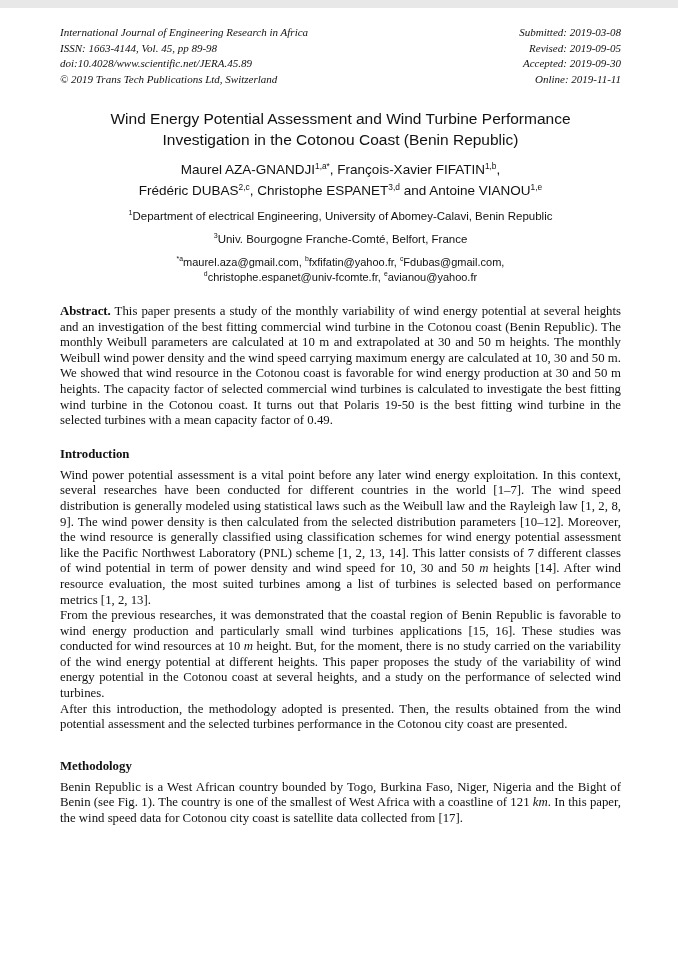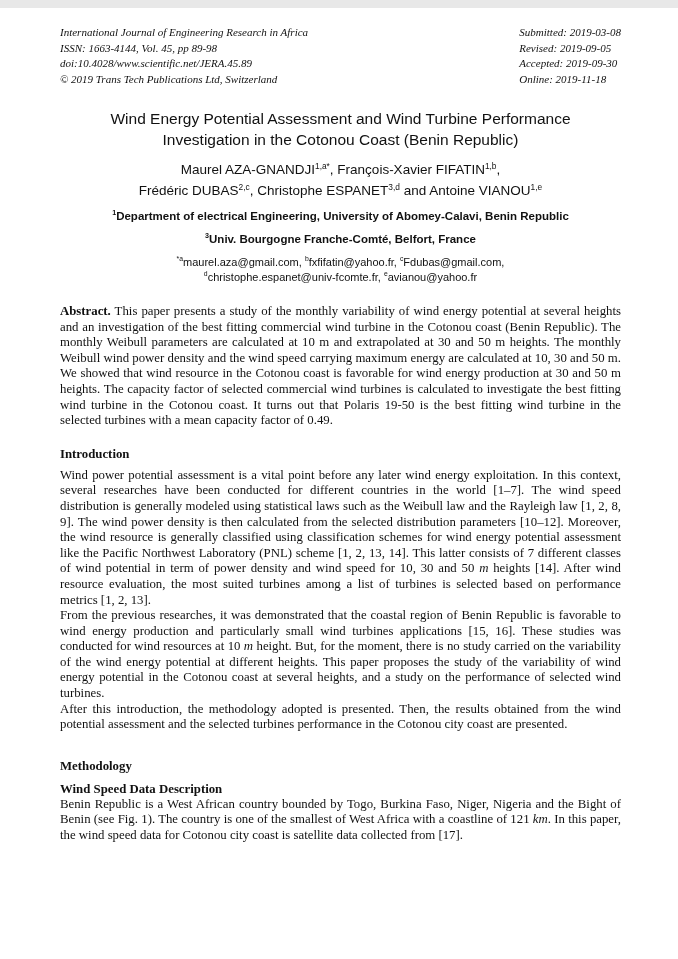--- a/index.html
+++ b/index.html
@@ -18,21 +18,21 @@
   sup { font-size: 0.62em; line-height: 0; vertical-align: super; letter-spacing: 0; }
 
   
   .jheader {
     display: flex;
     justify-content: space-between;
     font-style: italic;
     font-size: 11px;
     line-height: 15.5px;
   }
-  .jheader .right { text-align: left; }
+  .jheader .right { text-align: right; }
 
   
   .title {
     margin: 21px auto 0 auto;
     max-width: 520px;
     text-align: center;
     font-family: "Liberation Sans", sans-serif;
     font-weight: normal;
     font-size: 15.5px;
     line-height: 21px;
@@ -43,21 +43,20 @@
     font-family: "Liberation Sans", sans-serif;
     font-size: 13.5px;
     line-height: 21px;
   }
   .affiliations {
     margin-top: 8px;
     text-align: center;
     font-family: "Liberation Sans", sans-serif;
     font-size: 11.5px;
     line-height: 15px;
-    font-weight: bold;
   }
   .affiliation { margin-bottom: 8px; }
   .emails {
     margin-top: 6px;
     text-align: center;
     font-family: "Liberation Sans", sans-serif;
     font-size: 11px;
     line-height: 15px;
   }
 
@@ -100,21 +99,21 @@
     <div class="left">
       <div>International Journal of Engineering Research in Africa</div>
       <div>ISSN: 1663-4144, Vol. 45, pp 89-98</div>
       <div>doi:10.4028/www.scientific.net/JERA.45.89</div>
       <div>© 2019 Trans Tech Publications Ltd, Switzerland</div>
     </div>
     <div class="right">
       <div>Submitted: 2019-03-08</div>
       <div>Revised: 2019-09-05</div>
       <div>Accepted: 2019-09-30</div>
-      <div>Online: 2019-11-18</div>
+      <div>Online: 2019-11-11</div>
     </div>
   </div>
 
   <h1 class="title">Wind Energy Potential Assessment and Wind Turbine Performance Investigation in the Cotonou Coast (Benin Republic)</h1>
 
   <div class="authors">
     <div>Maurel AZA-GNANDJI<sup>1,a*</sup>, François-Xavier FIFATIN<sup>1,b</sup>,</div>
     <div>Frédéric DUBAS<sup>2,c</sup>, Christophe ESPANET<sup>3,d</sup> and Antoine VIANOU<sup>1,e</sup></div>
   </div>
 
@@ -130,16 +129,15 @@
 
 
   <p class="body-par abstract"><b>Abstract.</b> This paper presents a study of the monthly variability of wind energy potential at several heights and an investigation of the best fitting commercial wind turbine in the Cotonou coast (Benin Republic). The monthly Weibull parameters are calculated at 10 m and extrapolated at 30 and 50 m heights. The monthly Weibull wind power density and the wind speed carrying maximum energy are calculated at 10, 30 and 50 m. We showed that wind resource in the Cotonou coast is favorable for wind energy production at 30 and 50 m heights. The capacity factor of selected commercial wind turbines is calculated to investigate the best fitting wind turbine in the Cotonou coast. It turns out that Polaris 19-50 is the best fitting wind turbine in the selected turbines with a mean capacity factor of 0.49.</p>
 
   <h2 class="section-heading">Introduction</h2>
   <p class="body-par">Wind power potential assessment is a vital point before any later wind energy exploitation. In this context, several researches have been conducted for different countries in the world [1–7]. The wind speed distribution is generally modeled using statistical laws such as the Weibull law and the Rayleigh law [1, 2, 8, 9]. The wind power density is then calculated from the selected distribution parameters [10–12]. Moreover, the wind resource is generally classified using classification schemes for wind energy potential assessment like the Pacific Northwest Laboratory (PNL) scheme [1, 2, 13, 14]. This latter consists of 7 different classes of wind potential in term of power density and wind speed for 10, 30 and 50 <i>m</i> heights [14]. After wind resource evaluation, the most suited turbines among a list of turbines is selected based on performance metrics [1, 2, 13].</p>
   <p class="body-par">From the previous researches, it was demonstrated that the coastal region of Benin Republic is favorable to wind energy production and particularly small wind turbines applications [15, 16]. These studies was conducted for wind resources at 10 <i>m</i> height. But, for the moment, there is no study carried on the variability of the wind energy potential at different heights. This paper proposes the study of the variability of wind energy potential in the Cotonou coast at several heights, and a study on the performance of selected wind turbines.</p>
   <p class="body-par">After this introduction, the methodology adopted is presented. Then, the results obtained from the wind potential assessment and the selected turbines performance in the Cotonou city coast are presented.</p>
 
   <h2 class="section-heading major-gap">Methodology</h2>
-  <h3 class="sub-heading">Wind Speed Data Description</h3>
   <p class="body-par">Benin Republic is a West African country bounded by Togo, Burkina Faso, Niger, Nigeria and the Bight of Benin (see Fig. 1). The country is one of the smallest of West Africa with a coastline of 121 <i>km</i>. In this paper, the wind speed data for Cotonou city coast is satellite data collected from [17].</p>
 
 </div>
 
 </body></html>

